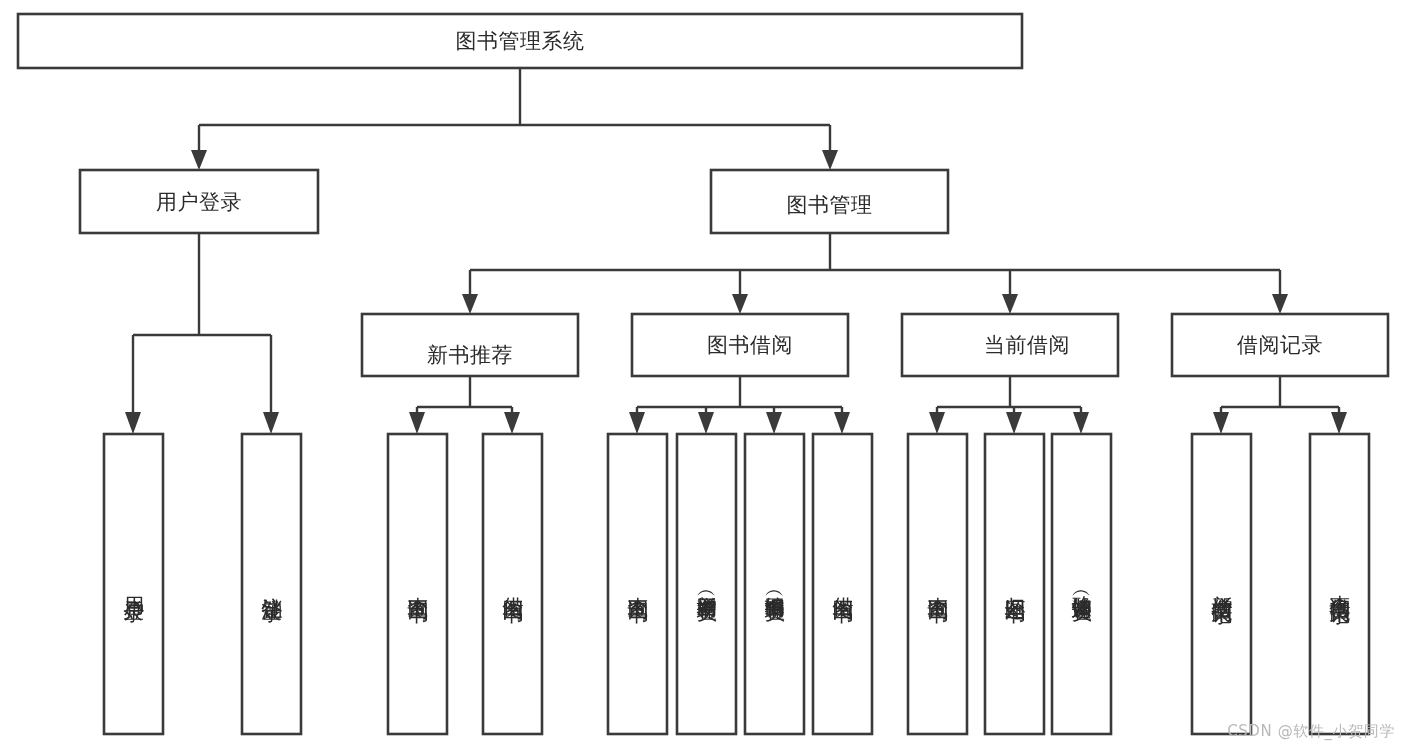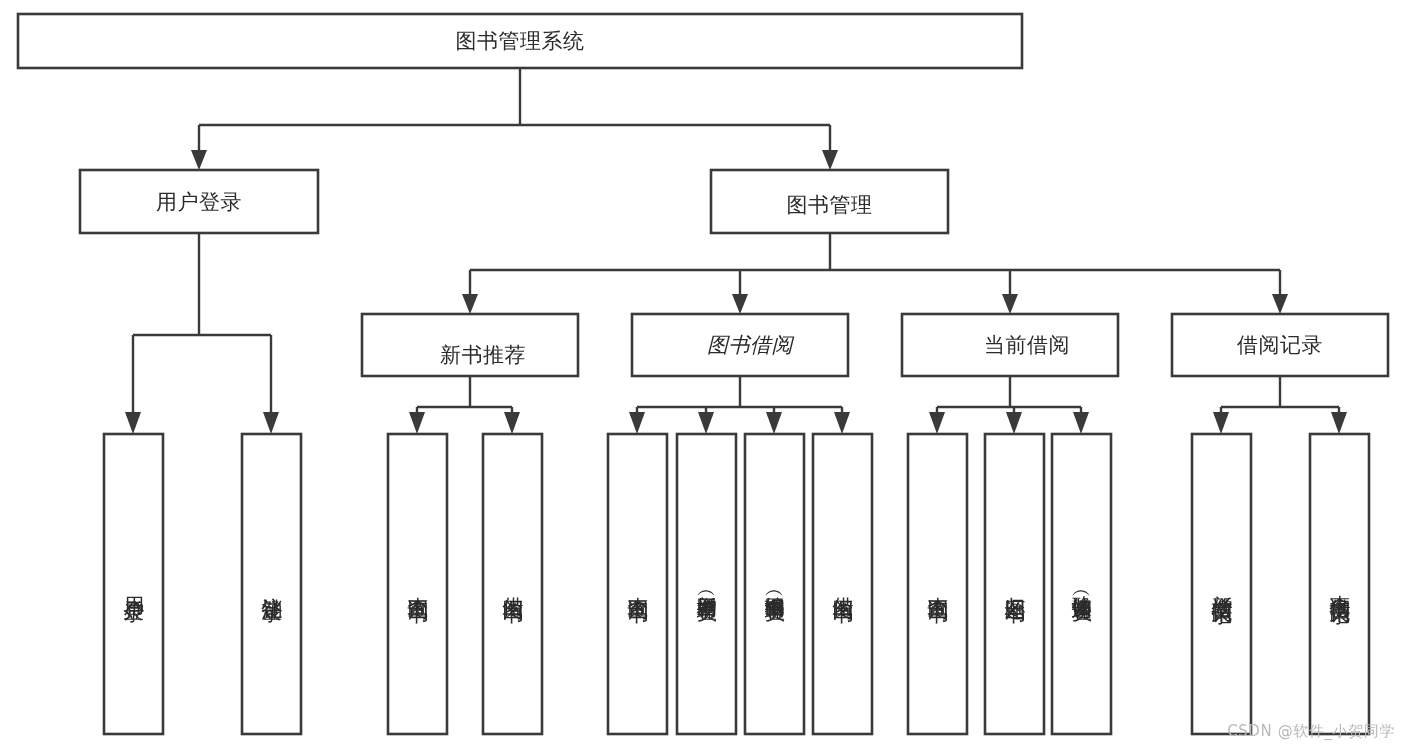--- a/index.html
+++ b/index.html
@@ -182,22 +182,22 @@
         <rect class="node-box" x="1192" y="434" width="59" height="300"></rect>
         <rect class="node-box" x="1310" y="434" width="59" height="300"></rect>
       </g>
 
   </svg>
 
   <div id="labels-layer">
       <div class="node-label-h" style="left: 18px; top: 14px; width: 1004px; height: 54px;">图书管理系统</div>
       <div class="node-label-h" style="left: 80px; top: 170px; width: 238px; height: 63px;">用户登录</div>
       <div class="node-label-h" style="left: 711px; top: 170px; width: 237px; height: 70px;">图书管理</div>
-      <div class="node-label-h" style="left: 362px; top: 314px; width: 216px; height: 81px; padding-left: 13px;">新书推荐</div>
-      <div class="node-label-h" style="left: 632px; top: 314px; width: 236px; height: 62px; font-style: italic;">图书借阅</div>
+      <div class="node-label-h" style="left: 362px; top: 314px; width: 216px; height: 81px;">新书推荐</div>
+      <div class="node-label-h" style="left: 632px; top: 314px; width: 236px; height: 62px;">图书借阅</div>
       <div class="node-label-h" style="left: 902px; top: 314px; width: 250px; height: 62px;">当前借阅</div>
       <div class="node-label-h" style="left: 1172px; top: 314px; width: 216px; height: 62px; border-radius: 6px;">借阅记录</div>
       <div class="node-label-v" style="left: 104px; top: 434px; width: 59px; height: 300px;">用户登录</div>
       <div class="node-label-v" style="left: 242px; top: 434px; width: 59px; height: 300px;">注销登录</div>
       <div class="node-label-v" style="left: 388px; top: 434px; width: 59px; height: 300px;">查询图书</div>
       <div class="node-label-v" style="left: 483px; top: 434px; width: 59px; height: 300px;">借阅图书</div>
       <div class="node-label-v" style="left: 608px; top: 434px; width: 59px; height: 300px;">查询图书</div>
       <div class="node-label-v tall" style="left: 677px; top: 434px; width: 59px; height: 300px;">新增图书（管理员）</div>
       <div class="node-label-v tall" style="left: 745px; top: 434px; width: 59px; height: 300px;">编辑图书（管理员）</div>
       <div class="node-label-v" style="left: 813px; top: 434px; width: 59px; height: 300px;">借阅图书</div>

